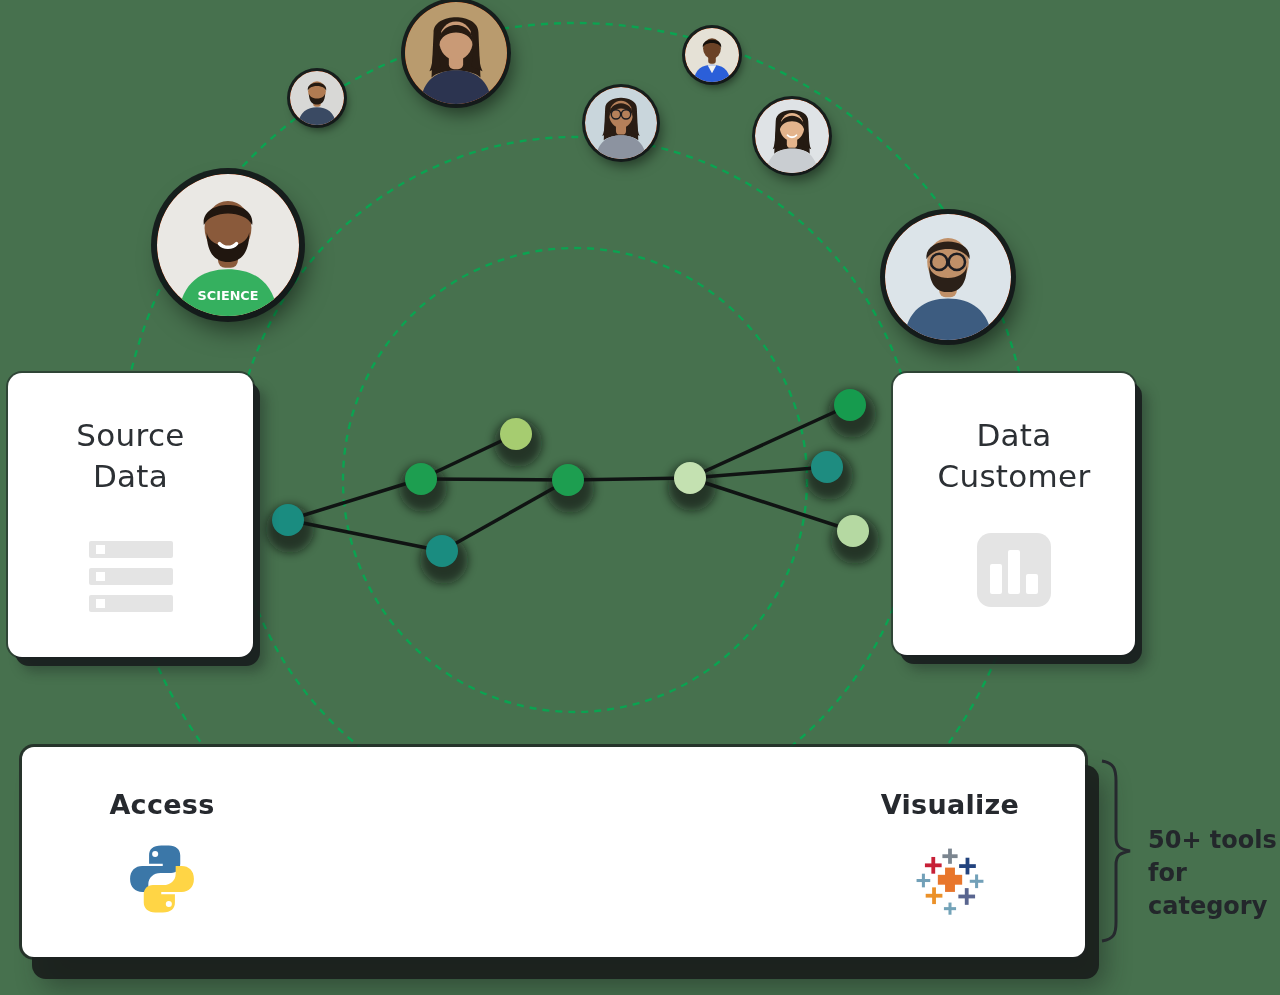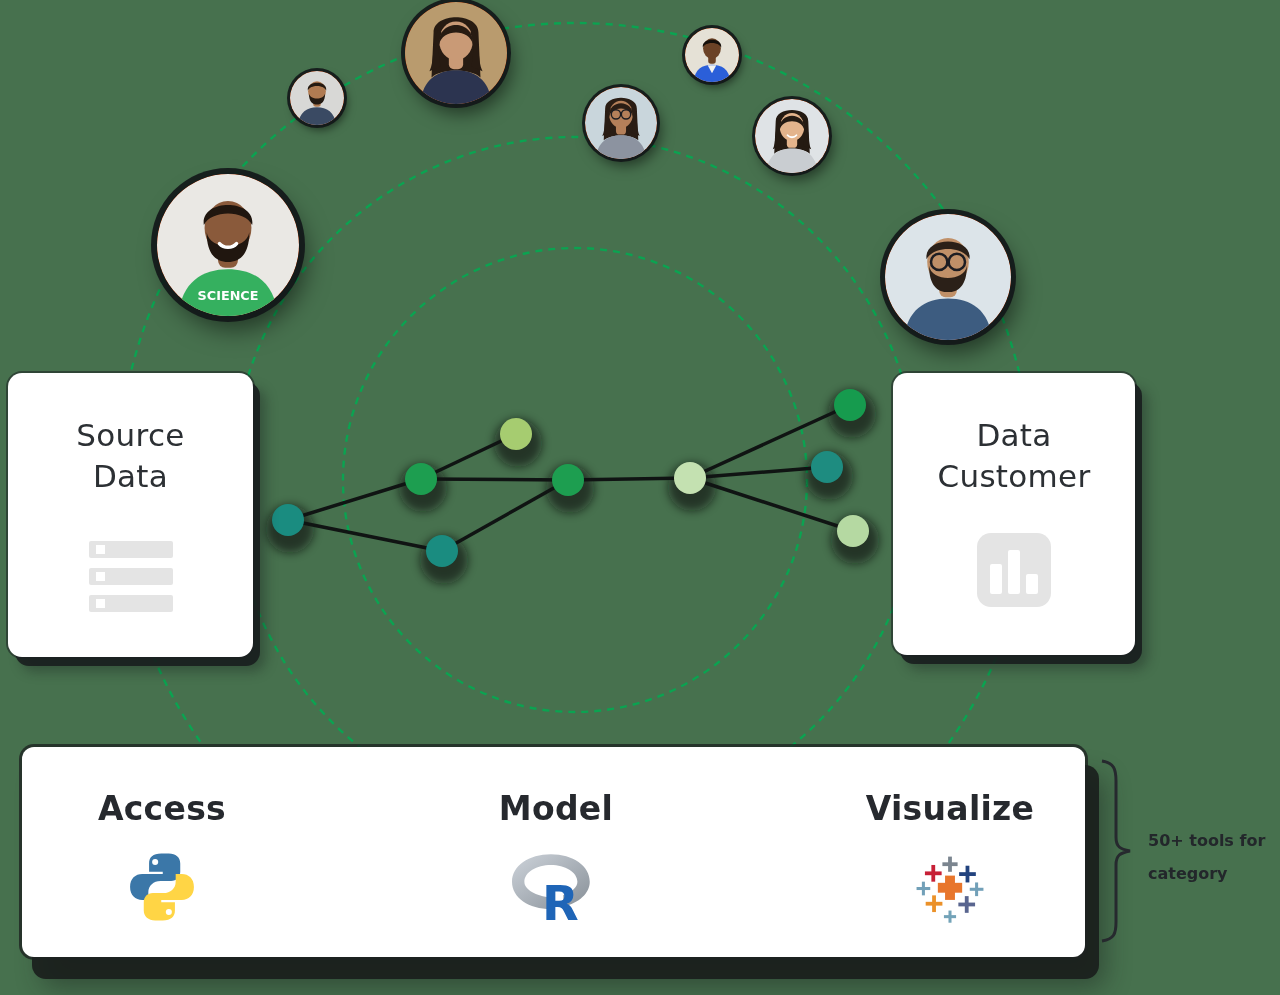--- a/index.html
+++ b/index.html
@@ -41,28 +41,28 @@
   .bar.b1{height:30px;}
   .bar.b2{height:44px;}
   .bar.b3{height:20px;}
   
   #toolbar{
     position:absolute;left:22px;top:747px;width:1063px;height:210px;background:#ffffff;border-radius:12px;
     box-shadow:0 0 0 3px rgba(30,35,33,.78), 12px 20px 0 2px rgba(25,30,28,.9), 20px 30px 26px rgba(25,30,28,.45);
     display:flex;justify-content:space-between;padding:42px 60px 0 65px;box-sizing:border-box;
   }
   .tool-col{width:150px;display:flex;flex-direction:column;align-items:center;}
-  .tool-label{font-size:33px;font-weight:700;color:#26292E;letter-spacing:.3px;}
+  .tool-label{font-size:27px;font-weight:700;color:#26292E;letter-spacing:.3px;}
   .tool-logo{margin-top:20px;height:78px;display:flex;align-items:center;justify-content:center;}
   .tool-logo svg{display:block;height:76px;}
   
   #brace{position:absolute;left:1098px;top:758px;width:44px;height:186px;}
   #annotation{
     position:absolute;left:1148px;top:824px;width:130px;
-    font-size:16px;line-height:33px;font-weight:700;color:#23272B;
+    font-size:24px;line-height:33px;font-weight:700;color:#23272B;
   }
 </style>
 </head>
 <body>
 
 <div id="stage">
 
   <svg id="diagram-svg" xmlns="http://www.w3.org/2000/svg">
       <defs>
         <filter id="soft" x="-80%" y="-80%" width="260%" height="260%">
@@ -227,35 +227,20 @@
           <circle cx="41" cy="17" r="4" fill="#fff"></circle>
           <g transform="rotate(180 50 50)">
             <path fill="#FFD545" d="M49 6 C38 6 33 11 33 19 L33 30 L51 30 L51 33 L24 33 C15 33 8 39 8 50 C8 61 15 67 24 67 L32 67 L32 57 C32 48 39 42 48 42 L62 42 C69 42 74 37 74 30 L74 19 C74 11 68 6 59 6 Z"></path>
             <circle cx="41" cy="17" r="4" fill="#fff"></circle>
           </g>
         </svg>
       </div>
     </div>
 
 
-    <div class="tool-col">
-      <div class="tool-label">Model</div>
-      <div class="tool-logo">
-        <svg viewBox="0 0 100 86">
-          <defs>
-            <linearGradient id="rg" x1="0" y1="0" x2="1" y2="1">
-              <stop offset="0" stop-color="#CDD3DA"></stop>
-                <stop offset="1" stop-color="#878F97"></stop>
-            </linearGradient>
-          </defs>
-          <path fill="url(#rg)" d="M44 6 C19 6 0 19 0 37 C0 55 19 68 44 68 L44 55 C27 53 14 46 14 37 C14 26 28 18 44 18 C60 18 74 26 74 37 C74 43 68 49 58 52 L58 65 C76 61 88 50 88 37 C88 19 69 6 44 6 Z"></path>
-          <text x="34" y="80" font-family="'DejaVu Sans',sans-serif" font-size="54" font-weight="bold" fill="#1F65B7">R</text>
-        </svg>
-      </div>
-    </div>
 
     <div class="tool-col">
       <div class="tool-label">Visualize</div>
       <div class="tool-logo">
         <svg viewBox="0 0 100 100">
           <g fill="#7B858F">
               <rect x="47.5" y="10" width="5" height="20"></rect>
               <rect x="40" y="17.5" width="20" height="5"></rect>
             </g>
           <g fill="#C72037">

